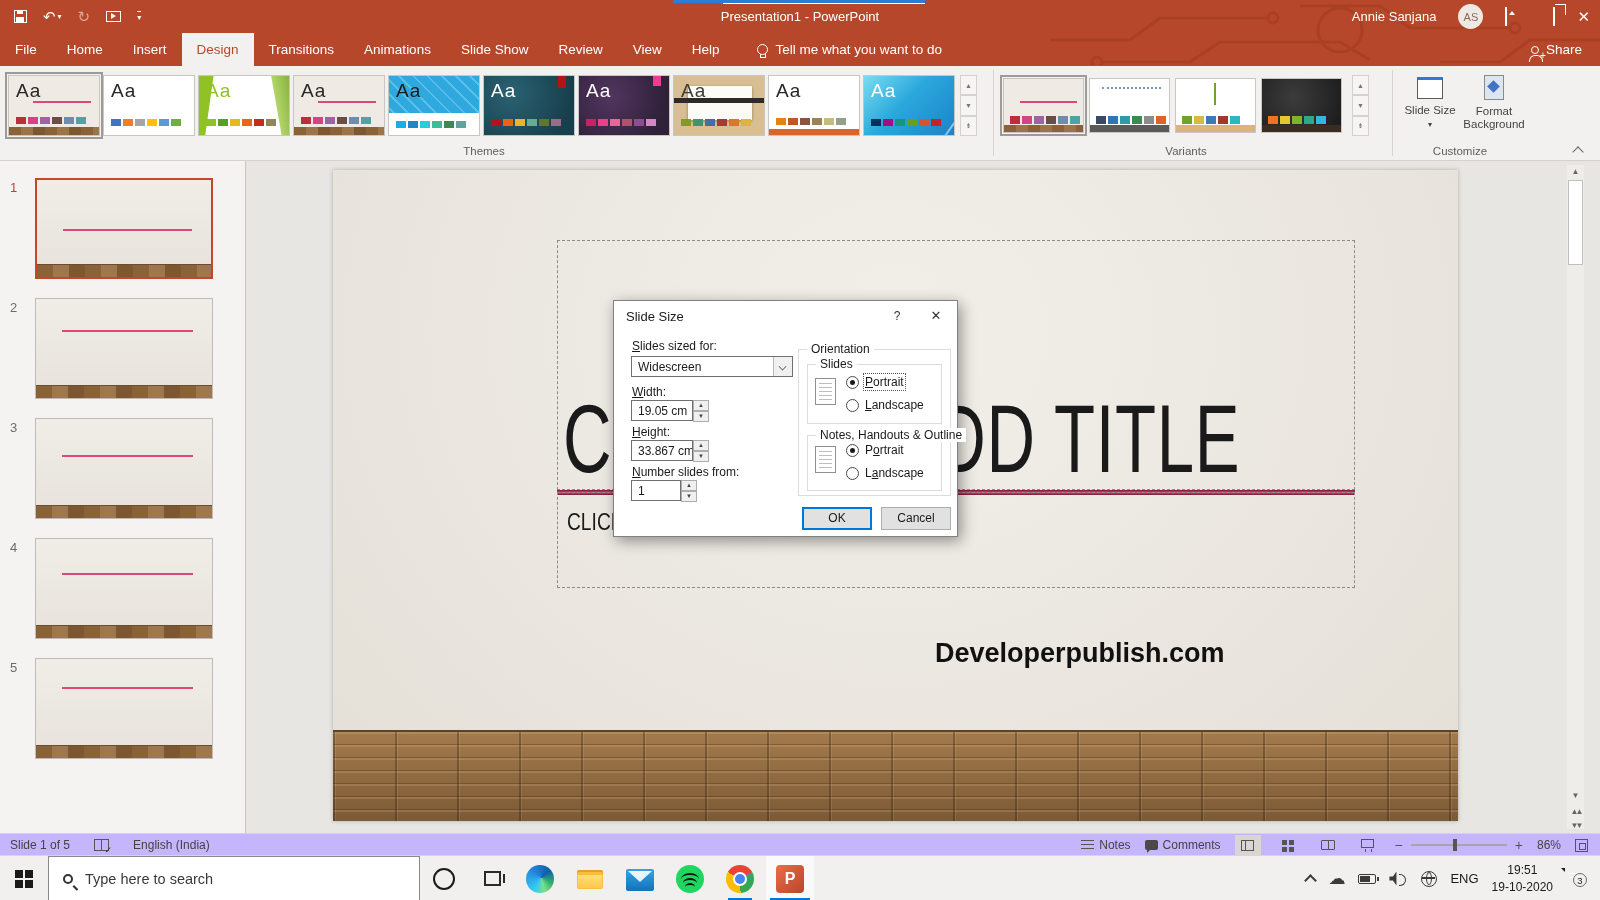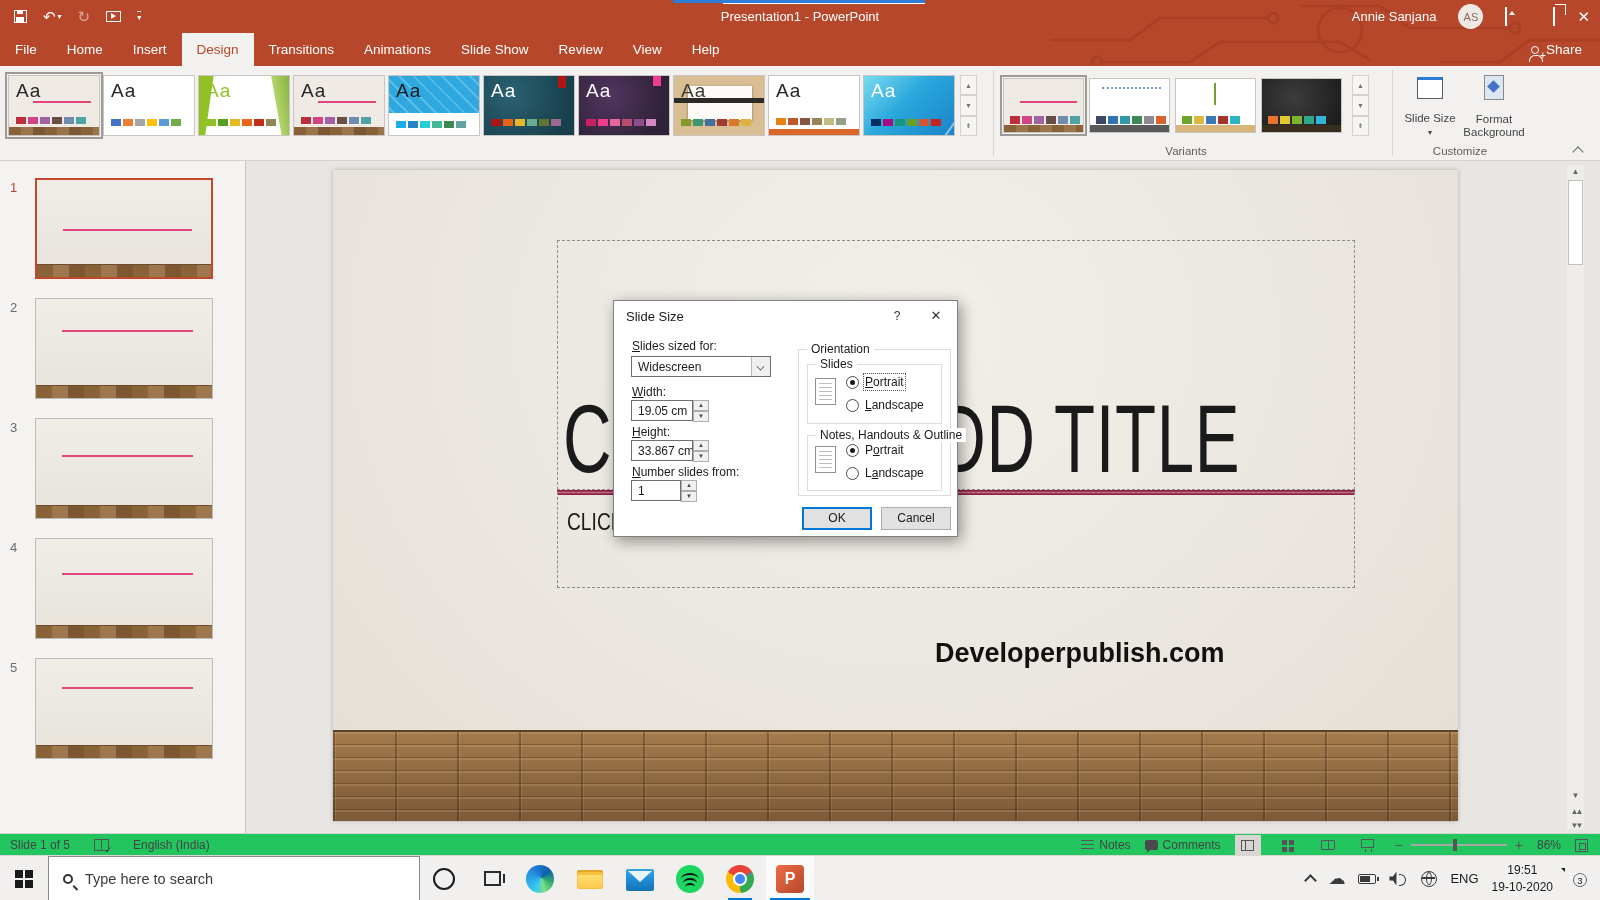--- a/index.html
+++ b/index.html
@@ -85,21 +85,21 @@
   .v-beige { background:#EFEBE4 !important; }
   .v-beige::before { content:""; position:absolute; left:16px; top:22px; right:6px; height:1.5px; background:#E0457B; }
   .v-beige::after { content:""; position:absolute; left:0; bottom:0; width:100%; height:7px; background:repeating-linear-gradient(90deg,#8A6238 0 12px,#9C744A 12px 24px); }
   .v-white::before { content:""; position:absolute; left:12px; top:8px; right:8px; height:1.5px; border-top:2px dotted #7A9BC8; }
   .v-white::after { content:""; position:absolute; left:0; bottom:0; width:100%; height:7px; background:#5A5A5A; }
   .v-green::before { content:""; position:absolute; left:38px; top:4px; width:2px; height:22px; background:#6FA32B; }
   .v-green::after { content:""; position:absolute; left:0; bottom:0; width:100%; height:7px; background:#D9B57C; }
   .v-dark { background:radial-gradient(circle at 40% 35%, #3C3C3C, #1E1E1E 85%) !important; }
   .v-dark::after { content:""; position:absolute; left:0; bottom:0; width:100%; height:7px; background:#3A2C1E; }
   .customize-group { position:absolute; left:1404px; top:8px; display:flex; gap:12px; }
-  .big-btn { width:52px; display:flex; flex-direction:column; align-items:center; gap:13px; font-size:11.5px; color:#444; text-align:center; cursor:pointer; line-height:1.15; }
+  .big-btn { width:52px; display:flex; flex-direction:column; align-items:center; gap:5px; font-size:11.5px; color:#444; text-align:center; cursor:pointer; line-height:1.15; }
   .i-slidesize { width:26px; height:22px; background:#fff; border:1.5px solid #5A5A5A; border-top:3px solid #2B7CD3; margin-top:3px; }
   .i-formatbg { width:20px; height:25px; background:#DCE6F1; border:1.5px solid #8A8A8A; position:relative; margin-top:1px; }
   .i-formatbg::after { content:""; position:absolute; left:4px; top:6px; width:9px; height:9px; background:#4472C4; transform:rotate(45deg); }
   .ddcaret { font-size:8px; color:#444; }
   .group-label { position:absolute; bottom:3px; font-size:11.5px; color:#605E5C; text-align:center; }
   .lbl-themes { left:0; width:968px; }
   .lbl-variants { left:1003px; width:366px; }
   .lbl-customize { left:1395px; width:130px; }
   .collapse-ribbon { position:absolute; right:14px; bottom:4px; width:14px; height:12px; cursor:pointer; }
   .collapse-ribbon::after { content:""; position:absolute; left:2px; top:4px; width:7px; height:7px; border-left:1.5px solid #666; border-top:1.5px solid #666; transform:rotate(45deg); }
@@ -136,21 +136,21 @@
   .sb-prev { top:640px; letter-spacing:-3px; }
   .sb-next { top:654px; letter-spacing:-3px; }
 
   
   .dialog { position:absolute; left:613px; top:300px; width:345px; height:237px; background:#fff; border:1px solid #808080; box-shadow:3px 4px 14px rgba(0,0,0,.40); z-index:40; font-size:12px; color:#1A1A1A; }
   .dlg-titlebar { position:absolute; left:0; top:0; width:100%; height:30px; background:#fff; }
   .dlg-title { position:absolute; left:12px; top:8px; font-size:13px; }
   .dlg-help { position:absolute; left:270px; top:5px; width:26px; height:20px; text-align:center; line-height:20px; color:#333; cursor:pointer; }
   .dlg-close { position:absolute; right:4px; top:3px; width:34px; height:24px; text-align:center; line-height:24px; font-size:13px; color:#333; cursor:pointer; }
   .dlg-label { position:absolute; left:18px; }
-  .dlg-combo { position:absolute; left:17px; top:55px; width:140px; height:21px; border:1px solid #707070; background:#fff; cursor:pointer; }
+  .dlg-combo { position:absolute; left:17px; top:55px; width:162px; height:21px; border:1px solid #707070; background:#fff; cursor:pointer; }
   .dlg-combo .val { position:absolute; left:6px; top:3px; }
   .dlg-combo .cb-btn { position:absolute; right:0; top:0; width:19px; height:19px; background:#F0F0F0; border-left:1px solid #B8B8B8; }
   .dlg-combo .cb-btn::after { content:""; position:absolute; left:5px; top:6px; width:6px; height:6px; border-right:1.5px solid #555; border-bottom:1.5px solid #555; transform:rotate(45deg) scale(.8); }
   .spinner { position:absolute; height:21px; }
   .spin-box { position:absolute; left:0; top:0; height:21px; border:1px solid #707070; background:#fff; padding:3px 0 0 6px; overflow:hidden; white-space:nowrap; }
   .spin-btns { position:absolute; top:0; width:16px; height:21px; display:flex; flex-direction:column; }
   .spin-btns span { flex:1; background:#F0F0F0; border:1px solid #ADADAD; font-size:6px; color:#444; text-align:center; line-height:9px; cursor:pointer; }
   .groupbox { position:absolute; border:1px solid #DCDCDC; }
   .groupbox > .gb-label { position:absolute; top:-8px; left:8px; background:#fff; padding:0 4px; white-space:nowrap; }
   .orient-box { left:184px; top:48px; width:153px; height:147px; }
@@ -161,21 +161,21 @@
   .radio-row { position:absolute; left:38px; display:flex; align-items:center; gap:6px; cursor:pointer; }
   .radio { width:13px; height:13px; border:1px solid #4A4A4A; border-radius:50%; background:#fff; position:relative; flex:none; }
   .radio.checked::after { content:""; position:absolute; left:3px; top:3px; width:5px; height:5px; border-radius:50%; background:#1A1A1A; }
   .radio-label.focused { outline:1px dotted #555; outline-offset:1px; }
   .dlg-btn { position:absolute; top:206px; width:70px; height:23px; background:#E1E1E1; border:1px solid #ADADAD; font-size:12px; text-align:center; line-height:21px; cursor:pointer; }
   .dlg-ok { left:188px; border:1px solid #0078D7; box-shadow:inset 0 0 0 1px #0078D7; }
   .dlg-cancel { left:267px; }
   u { text-decoration:underline; }
 
   
-  .statusbar { position:absolute; left:0; top:833px; width:1600px; height:22px; background:#22c55e; border-top:1px solid #D6D4D2; font-size:12px; color:#444; z-index:29; }
+  .statusbar { position:absolute; left:0; top:833px; width:1600px; height:22px; background:#c4b5fd; border-top:1px solid #D6D4D2; font-size:12px; color:#444; z-index:29; }
   .sb-left { position:absolute; left:10px; top:0; height:22px; display:flex; align-items:center; gap:24px; }
   .i-proof { width:15px; height:12px; border:1px solid #555; position:relative; }
   .i-proof::before { content:""; position:absolute; left:6px; top:0; width:1px; height:10px; background:#555; }
   .i-proof::after { content:"✓"; position:absolute; right:-4px; bottom:-5px; font-size:9px; color:#333; }
   .sb-right { position:absolute; right:12px; top:0; height:22px; display:flex; align-items:center; gap:14px; }
   .sb-tool { display:flex; align-items:center; gap:5px; cursor:pointer; }
   .i-notes { width:13px; height:10px; background:repeating-linear-gradient(180deg,#555 0 1.5px, transparent 1.5px 4px); }
   .i-comments { width:13px; height:10px; background:#4A4A4A; border-radius:2px; position:relative; }
   .i-comments::after { content:""; position:absolute; left:2px; bottom:-3px; border-top:4px solid #4A4A4A; border-right:4px solid transparent; }
   .view-btn { width:26px; height:20px; display:flex; align-items:center; justify-content:center; cursor:pointer; }
@@ -297,20 +297,24 @@
     <span class="tab">File</span>
     <span class="tab">Home</span>
     <span class="tab">Insert</span>
     <span class="tab active">Design</span>
     <span class="tab">Transitions</span>
     <span class="tab">Animations</span>
     <span class="tab">Slide Show</span>
     <span class="tab">Review</span>
     <span class="tab">View</span>
     <span class="tab">Help</span>
+    <span class="tellme">
+      <span class="i-bulb"></span>
+      <span>Tell me what you want to do</span>
+    </span>
     <span class="tab-share">
       <span class="i-person"></span>
       <span>Share</span>
     </span>
   </div>
 
   <div class="ribbon">
     <div class="themes-gallery">
         <div class="theme-thumb kind-gallery selected" style="background: rgb(239, 235, 228);">
           <span class="aa" style="color: rgb(38, 38, 38);">Aa</span>
@@ -478,20 +482,21 @@
     <div class="customize-group">
       <div class="big-btn">
         <span class="i-slidesize"></span>
         <span><span>Slide Size</span> <span class="ddcaret">▾</span></span>
       </div>
       <div class="big-btn">
         <span class="i-formatbg"></span>
         <span>Format Background</span>
       </div>
     </div>
+    <div class="group-label lbl-themes">Themes</div>
     <div class="group-label lbl-variants">Variants</div>
     <div class="group-label lbl-customize">Customize</div>
     <div class="collapse-ribbon"></div>
   </div>
 
   <div class="workspace">
     <div class="left-panel">
         <div class="slide-item selected" style="top: 17px; height: 105px;">
           <span class="slide-num">1</span>
           <div class="slide-thumb">

